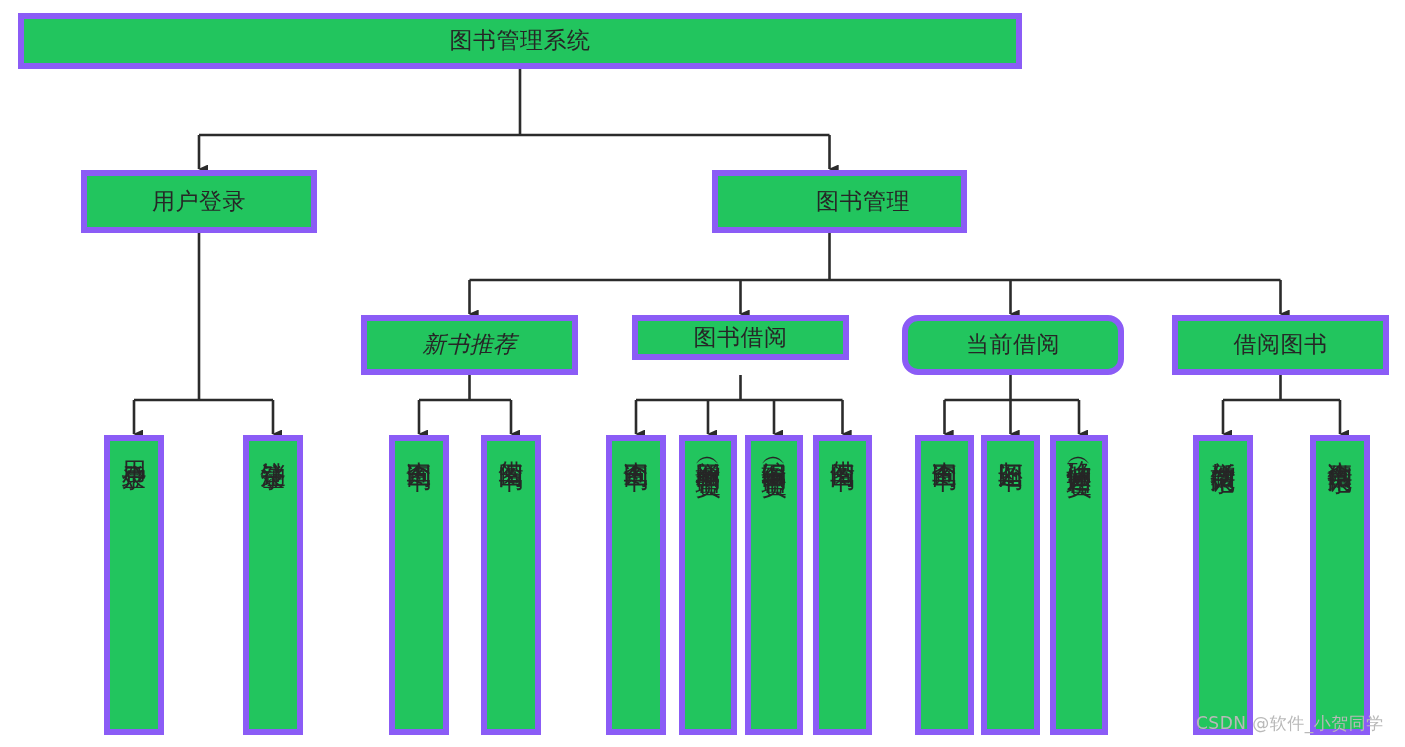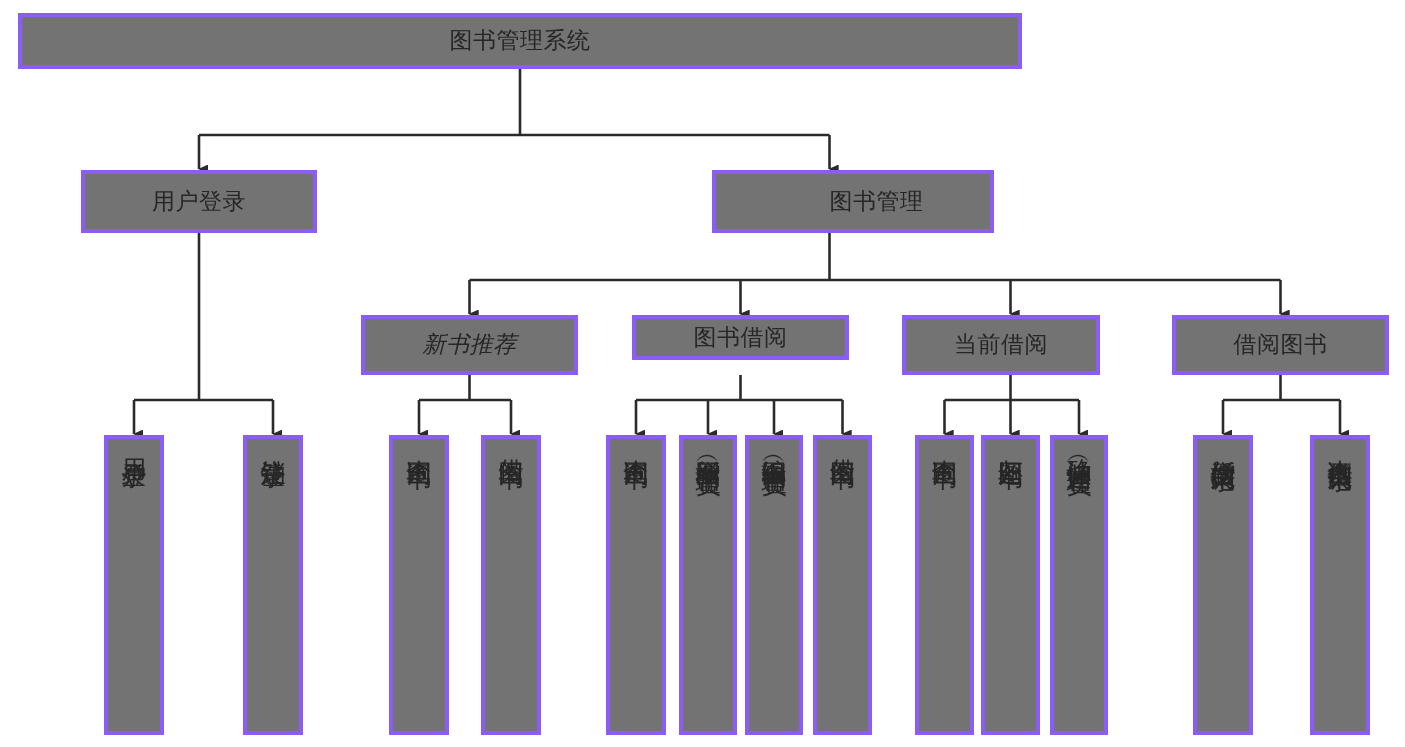--- a/index.html
+++ b/index.html
@@ -19,22 +19,22 @@
     position: absolute;
     left: 0;
     top: 0;
     width: 1405px;
     height: 747px;
     pointer-events: none;
   }
   .node {
     position: absolute;
     box-sizing: border-box;
-    border: 4px solid #8b5cf6;
-    background: #737373;
+    border: 6px solid #8b5cf6;
+    background: #22c55e;
     display: flex;
     align-items: center;
     justify-content: center;
     color: #1a1a1a;
   }
   .node-label {
     display: block;
     text-align: center;
     line-height: 1.18;
     letter-spacing: 0.5px;
@@ -116,30 +116,30 @@
       </g>
   </svg>
 
   <div id="nodes-layer">
       <div class="node horiz root" style="left: 18px; top: 13px; width: 1004px; height: 56px;">
         <span class="node-label">图书管理系统</span>
       </div>
       <div class="node horiz" style="left: 81px; top: 170px; width: 236px; height: 63px;">
         <span class="node-label">用户登录</span>
       </div>
-      <div class="node horiz" style="left: 712px; top: 170px; width: 282px; height: 63px; padding-left: 47px;">
+      <div class="node horiz" style="left: 712px; top: 170px; width: 255px; height: 63px; padding-left: 47px;">
         <span class="node-label">图书管理</span>
       </div>
       <div class="node horiz" style="left: 361px; top: 315px; width: 217px; height: 60px; font-style: italic;">
         <span class="node-label">新书推荐</span>
       </div>
       <div class="node horiz" style="left: 632px; top: 315px; width: 217px; height: 45px;">
         <span class="node-label">图书借阅</span>
       </div>
-      <div class="node horiz" style="left: 902px; top: 315px; width: 198px; height: 60px;">
+      <div class="node horiz" style="left: 902px; top: 315px; width: 222px; height: 60px; border-radius: 16px;">
         <span class="node-label">当前借阅</span>
       </div>
       <div class="node horiz" style="left: 1172px; top: 315px; width: 217px; height: 60px;">
         <span class="node-label">借阅图书</span>
       </div>
       <div class="node vert" style="left: 104px; top: 435px; width: 60px; height: 300px;">
         <span class="node-label">用户登录</span>
       </div>
       <div class="node vert" style="left: 243px; top: 435px; width: 60px; height: 300px;">
         <span class="node-label">注销登录</span>
@@ -172,13 +172,14 @@
         <span class="node-label">确认归还（管理员）</span>
       </div>
       <div class="node vert" style="left: 1193px; top: 435px; width: 60px; height: 300px;">
         <span class="node-label">新增借阅记录</span>
       </div>
       <div class="node vert" style="left: 1310px; top: 435px; width: 60px; height: 300px;">
         <span class="node-label">查询借阅记录</span>
       </div>
     </div>
 
+  <div class="watermark" style="left:1196px; top:712px;">CSDN @软件_小贺同学</div>
 </div>
 
 </body></html>

